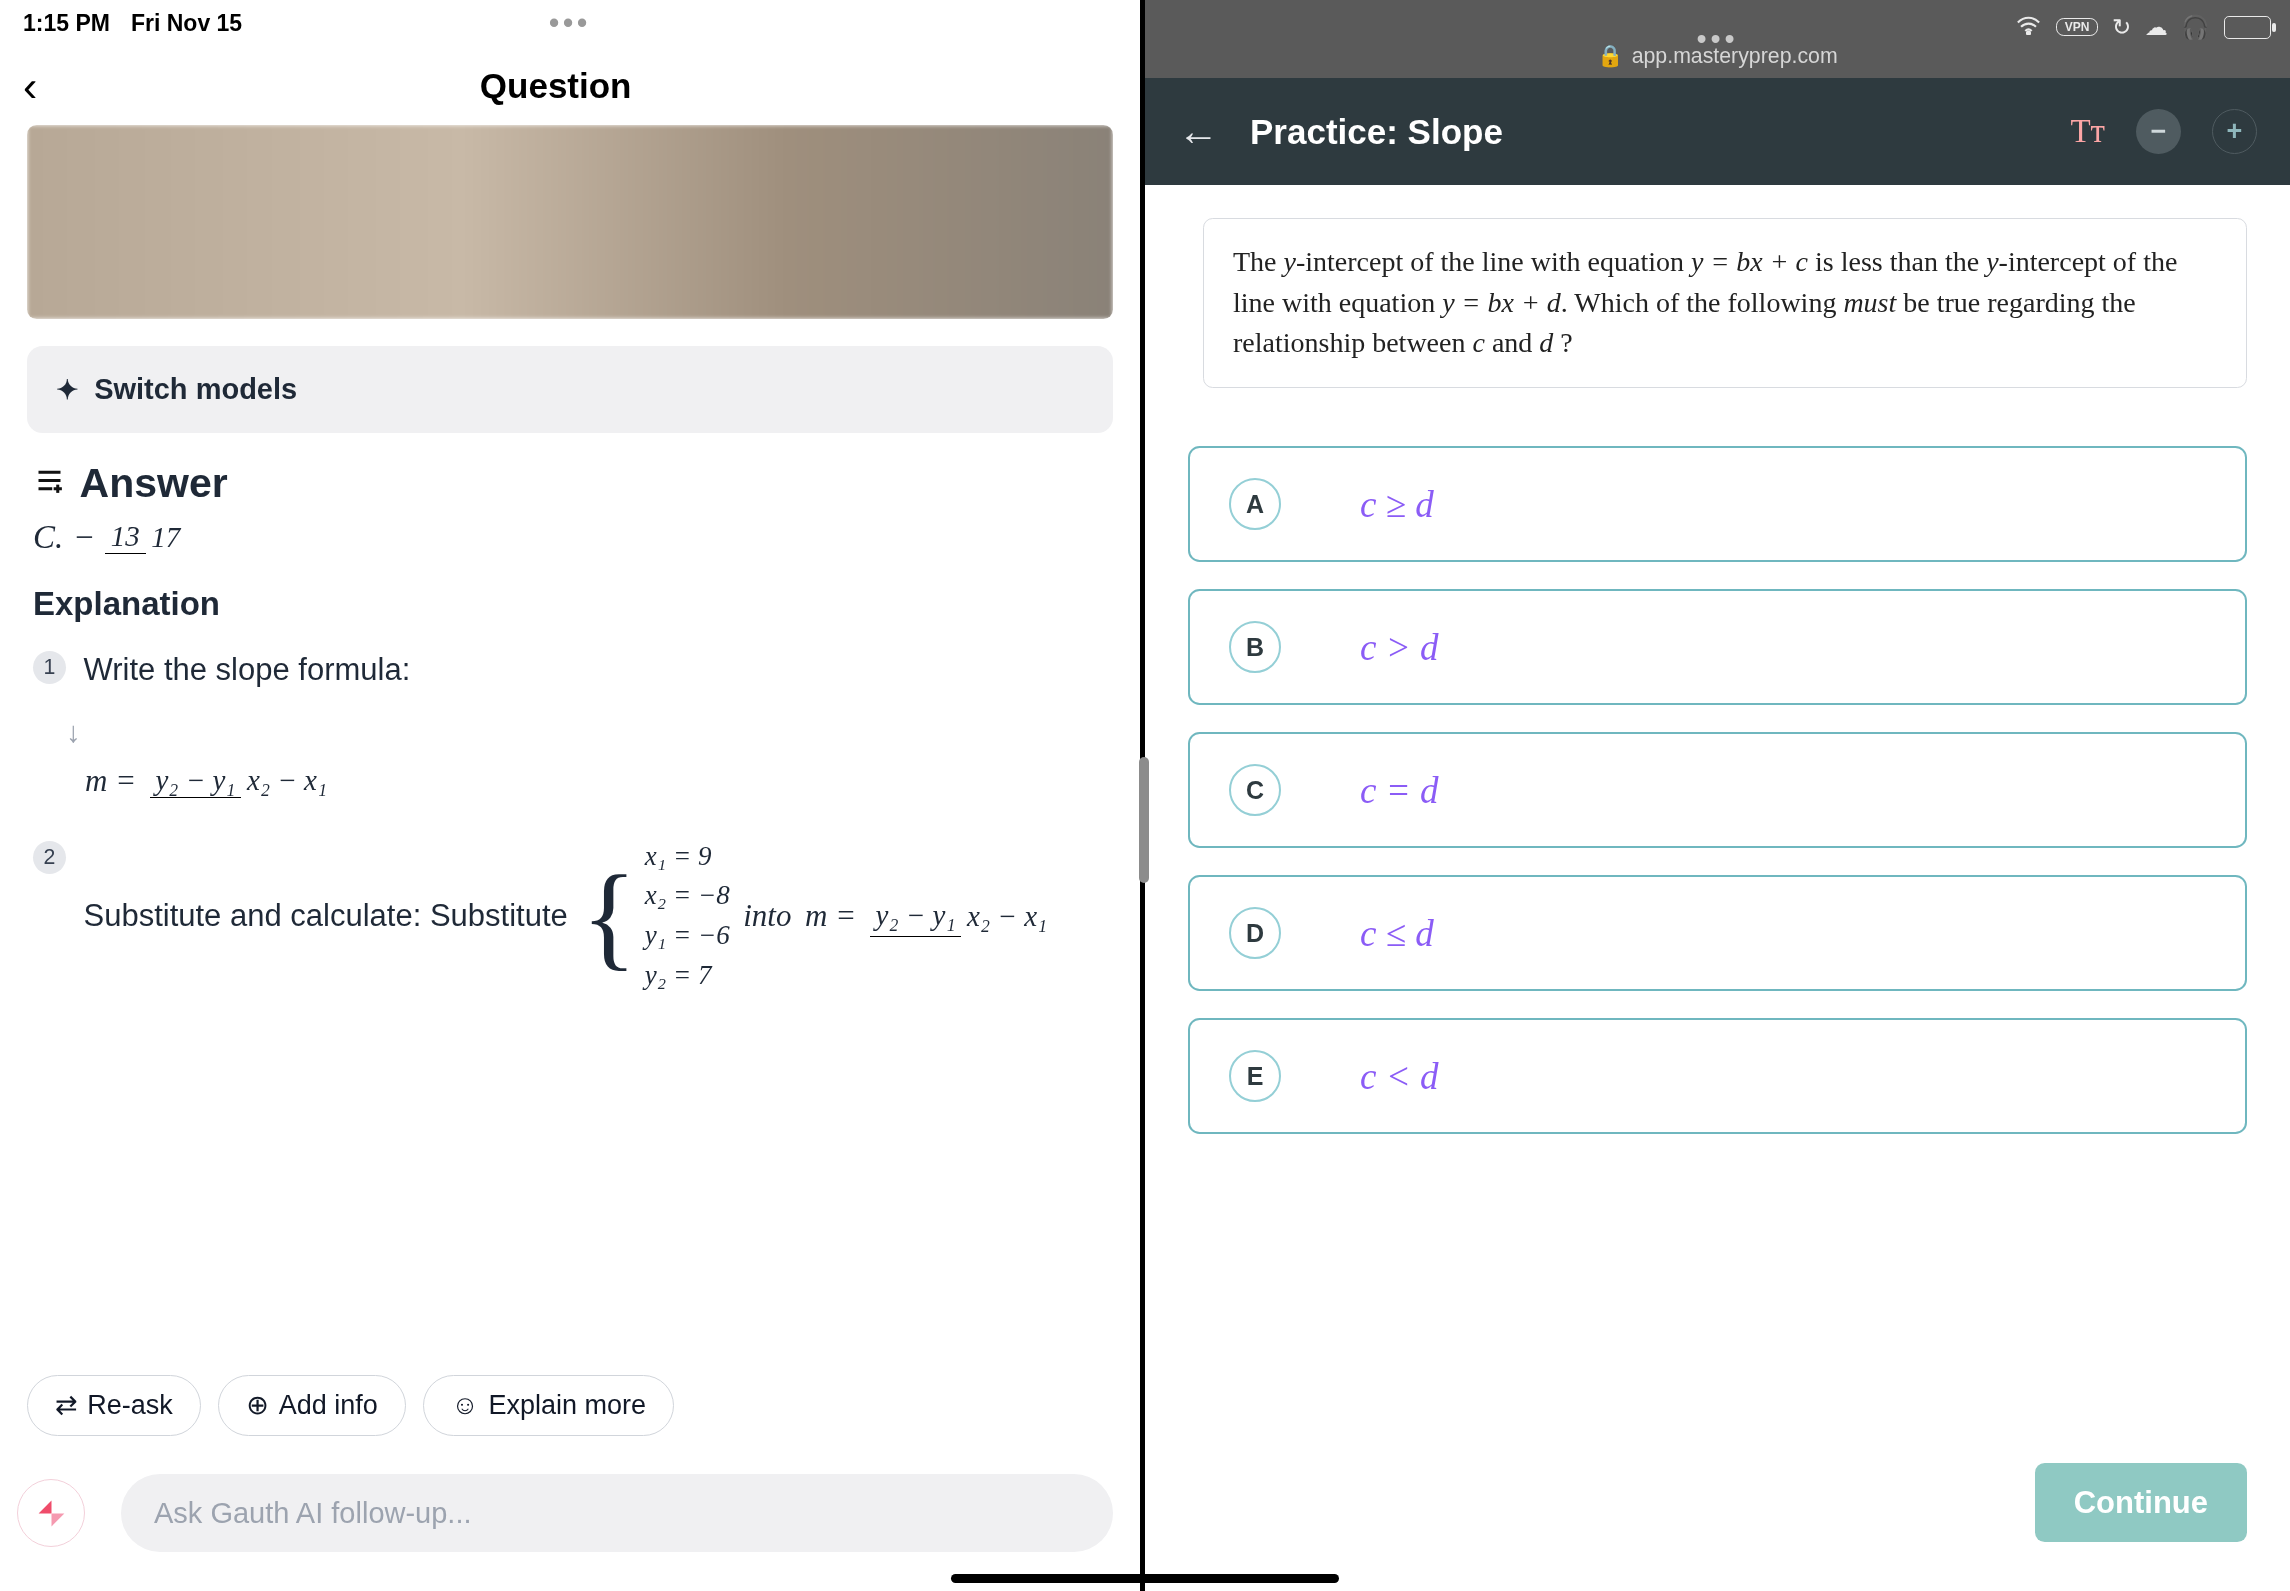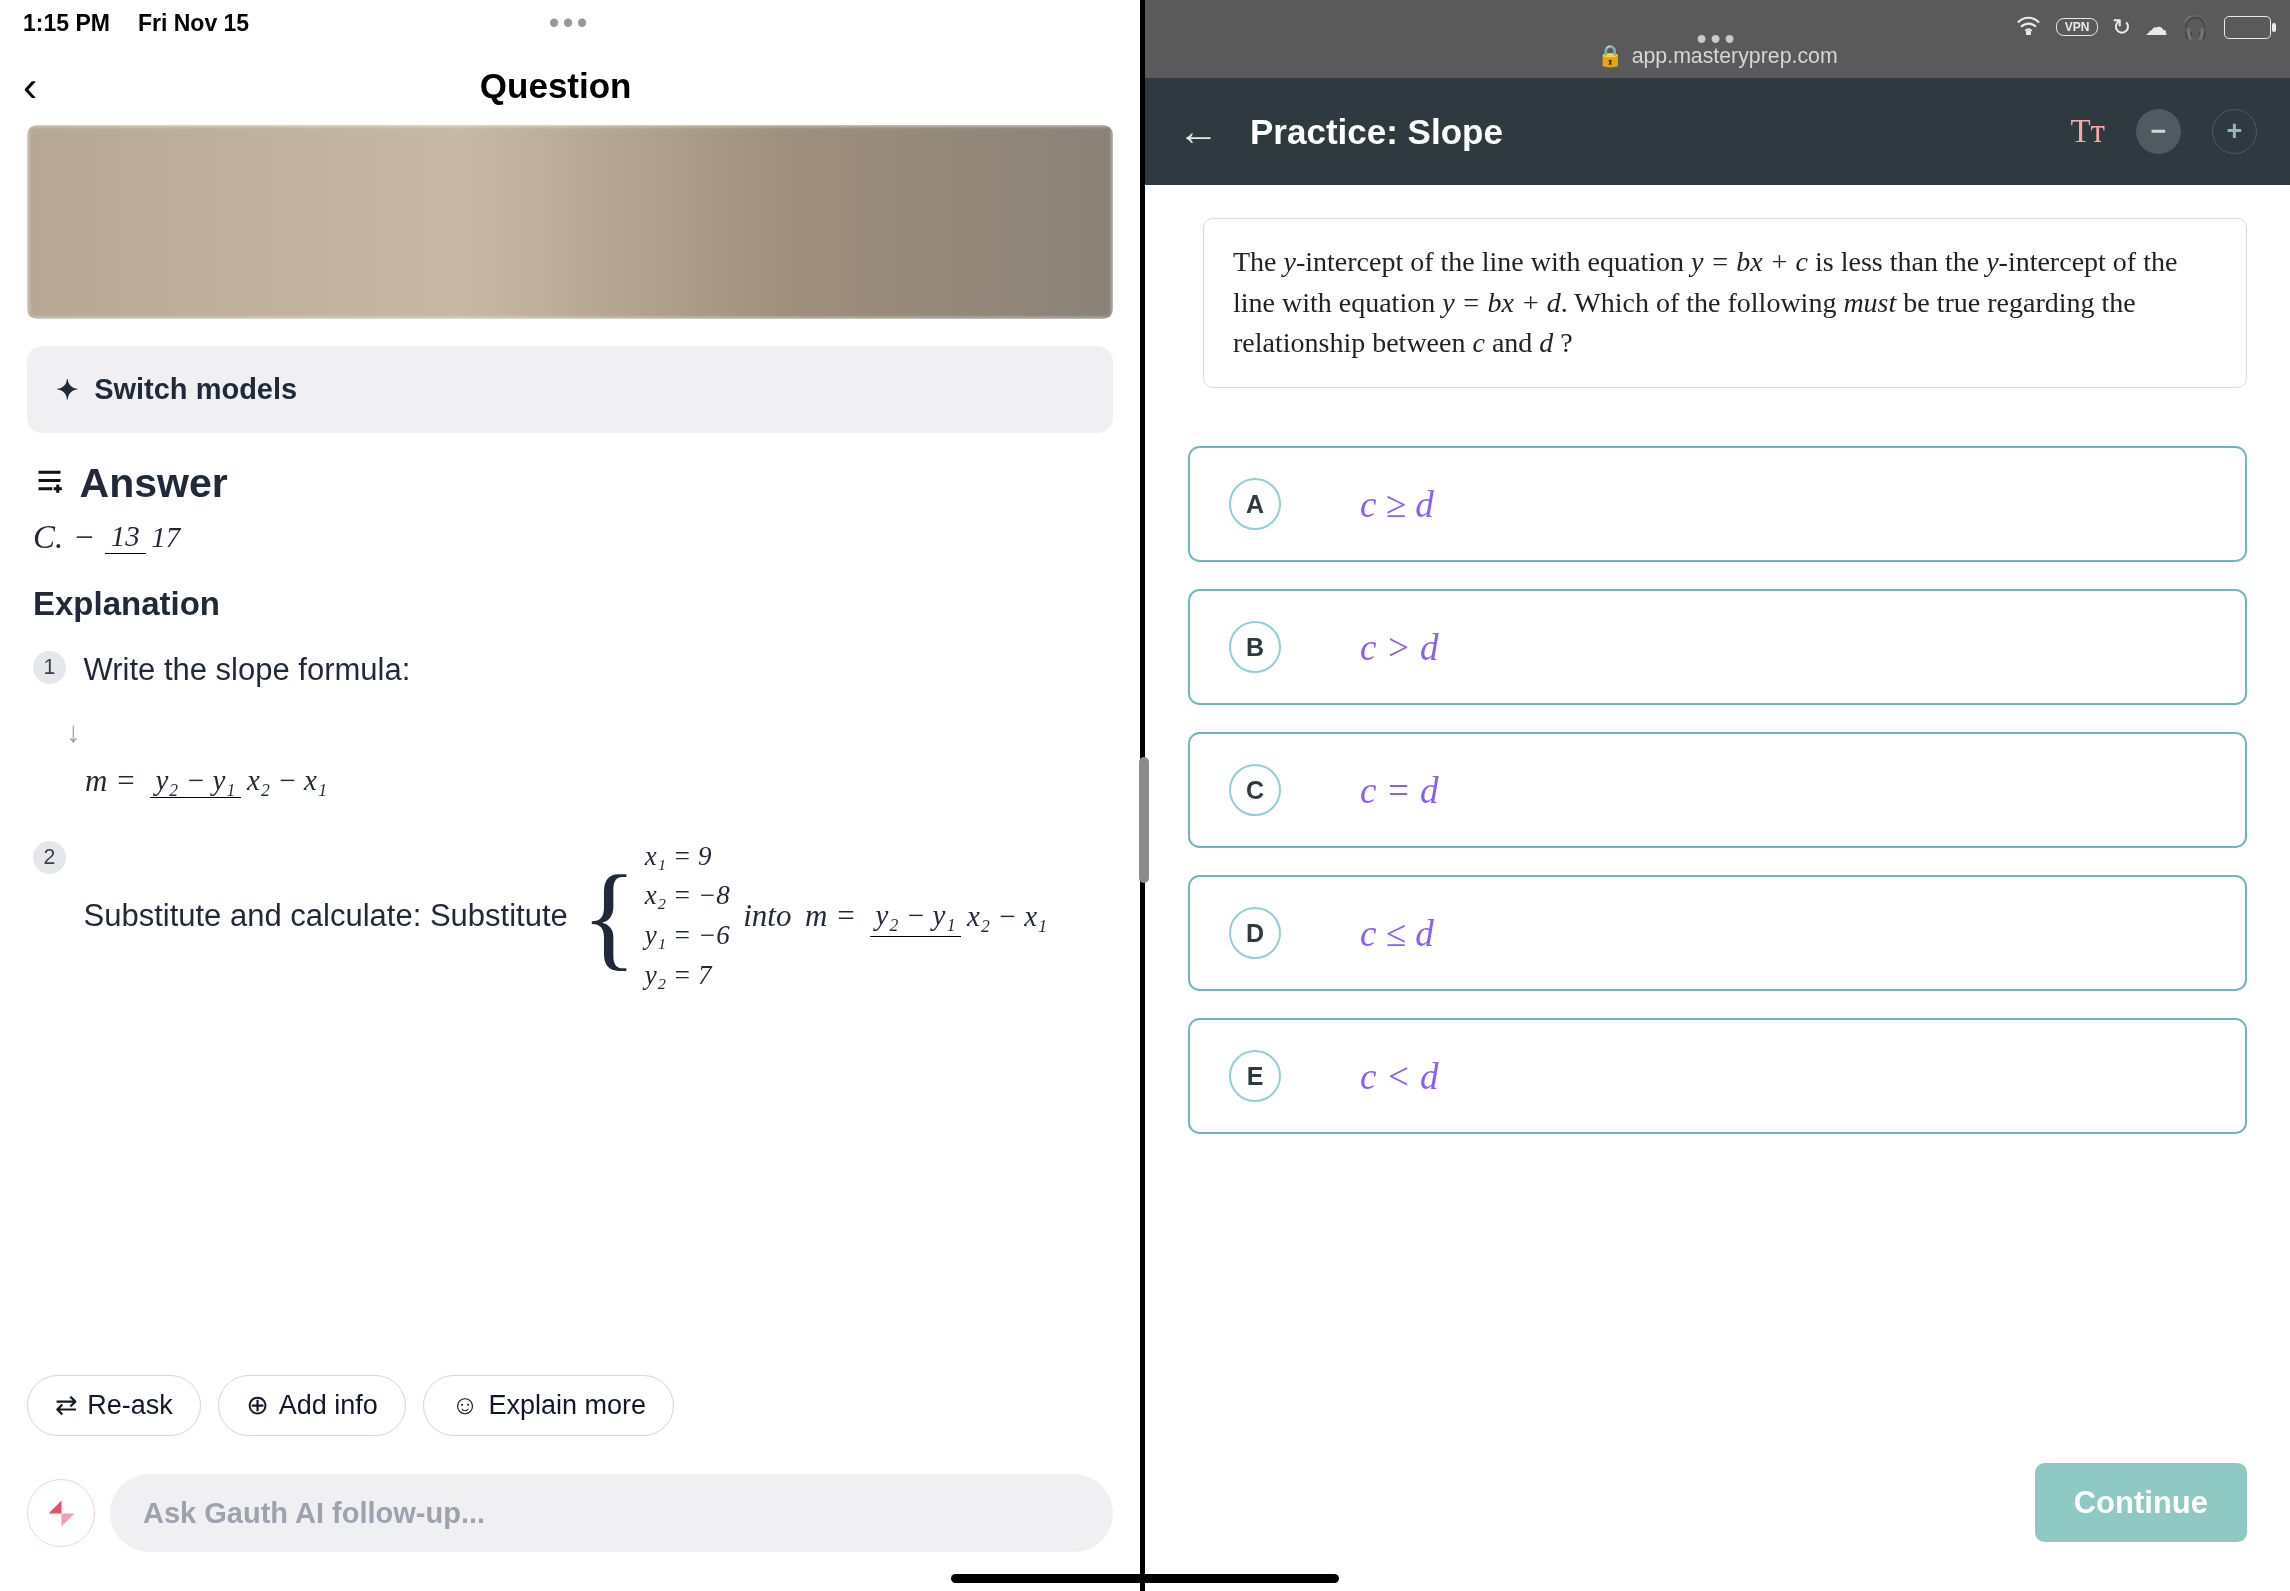--- a/index.html
+++ b/index.html
@@ -4,21 +4,21 @@
 <style>
   * { box-sizing: border-box; margin: 0; padding: 0; }
   html, body { width: 2290px; height: 1591px; font-family: -apple-system, BlinkMacSystemFont, "Segoe UI", Helvetica, Arial, sans-serif; background:#fff; overflow:hidden; }
   .root { display:flex; width:100%; height:100%; }
   .pane { position:relative; }
   .left { width:1145px; height:100%; border-right:5.8px solid #000; background:#fff; display:flex; flex-direction:column; }
   .right { width:1145px; height:100%; background:#fff; display:flex; flex-direction:column; }
 
   
   .status-bar { height:47px; display:flex; align-items:center; padding:0 23px; font-size:23px; font-weight:600; color:#000; }
-  .status-bar .time { margin-right:28px; }
+  .status-bar .time { margin-right:21px; }
   .status-bar .date { }
   .status-bar .dots { margin-left:auto; margin-right:auto; position:absolute; left:50%; transform:translateX(-50%); font-size:29px; color:#999; letter-spacing:3.9px;}
   .status-left { position:relative; width:100%; display:flex; align-items:center;}
   
   
   .left-header { height:78px; display:flex; align-items:center; padding:0 23px; }
   .back-btn { font-size:43px; font-weight:300; color:#000; }
   .left-title { margin:0 auto; font-size:35px; font-weight:700; }
   
   
@@ -45,21 +45,21 @@
   .formula-row { font-size:31px; margin-left:52px; display:flex; align-items:center; gap:13.6px; margin-bottom:39px;}
   .step2-row{ display:flex; align-items:center; gap:13.6px; font-size:31px; flex-wrap:nowrap;}
   .brace-block{ display:flex; align-items:center; gap:7.8px; font-family:"Times New Roman",serif;}
   .brace-block .brace{ font-size:116px; line-height:0.9; }
   .brace-block .sys{ display:flex; flex-direction:column; gap:1.9px; font-size:27px;}
   
   
   .action-row{ position:absolute; bottom:155px; left:27px; display:flex; gap:17.5px;}
   .pill{ border:1.9px solid #d1d5db; border-radius:39px; padding:13.6px 27px; font-size:27px; display:flex; gap:9.7px; align-items:center; background:#fff; color:#111827;}
   
-  .input-bar{ position:absolute; bottom:39px; left:27px; right:27px; display:flex; gap:15px; align-items:center;font-weight:bold;}
+  .input-bar{ position:absolute; bottom:39px; left:17px; right:27px; display:flex; gap:36px; align-items:center;}
   .brand-logo{ width:68px; height:68px; border-radius:50%; border:1.9px solid #f3d0da; display:flex; align-items:center; justify-content:center;}
   .brand-logo svg{ width:43px; height:43px;}
   .ask-input{ flex:1; background:#f0f0f2; border-radius:39px; height:78px; padding:0 33px; font-size:29px; color:#9ca3af; display:flex; align-items:center;}
   
   
   .fade{ position:absolute; bottom:126px; left:0; right:0; height:116px; background:linear-gradient(180deg, rgba(255,255,255,0), #fff 70%); pointer-events:none;}
 
   
   .home-ind{ position:absolute; bottom:7.8px; left:50%; transform:translateX(-50%); width:388px; height:9.7px; background:#000; border-radius:5.8px;}
 

